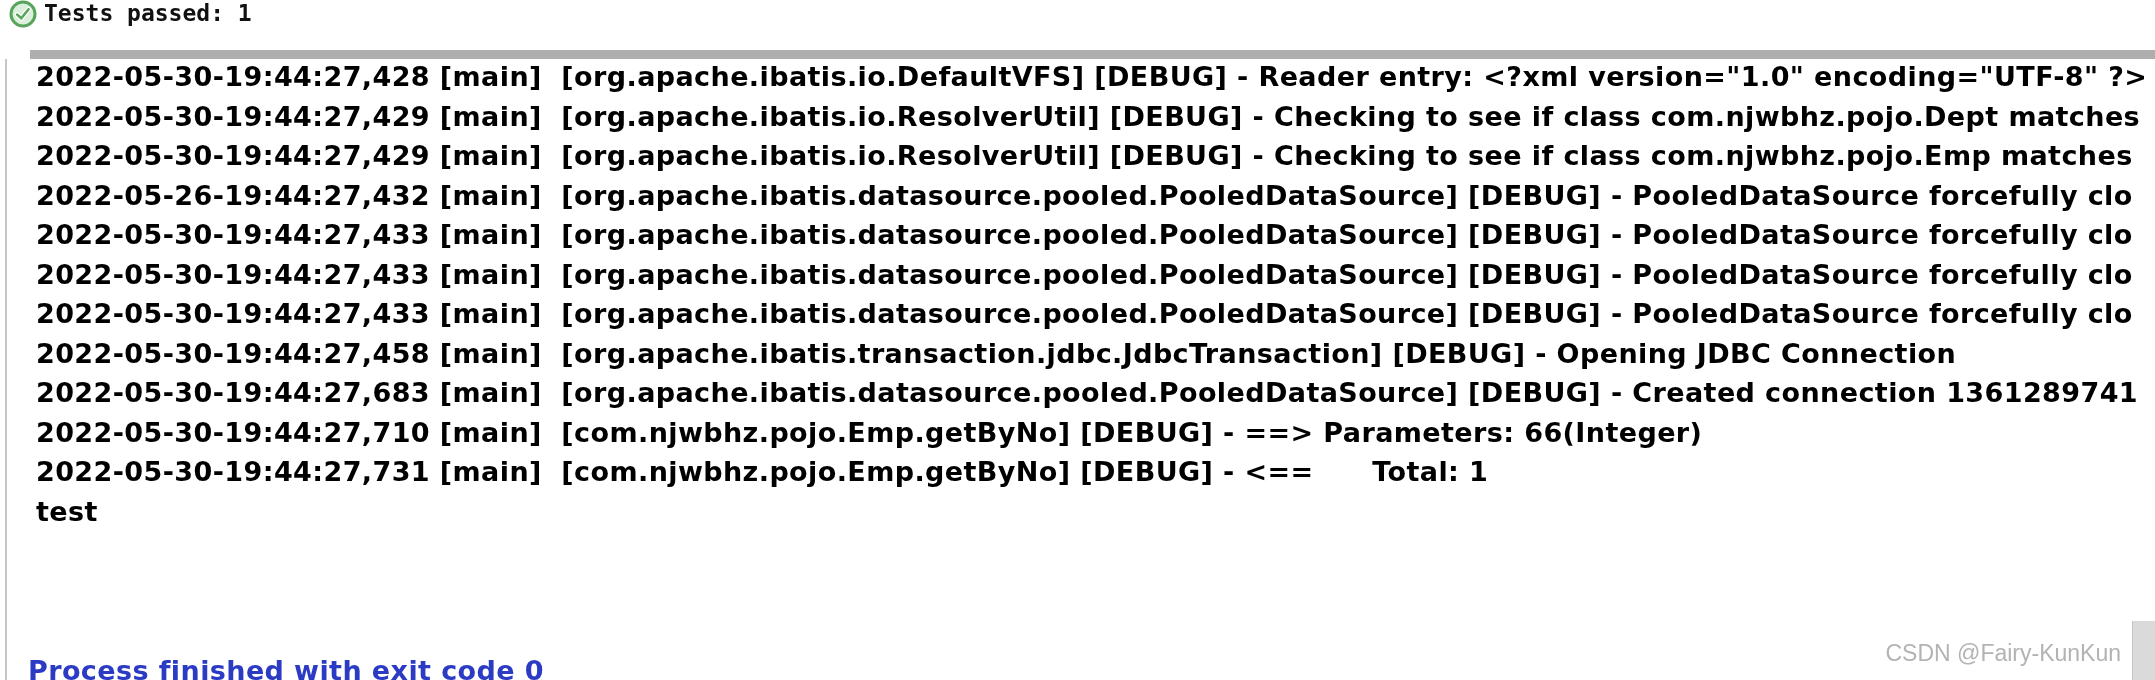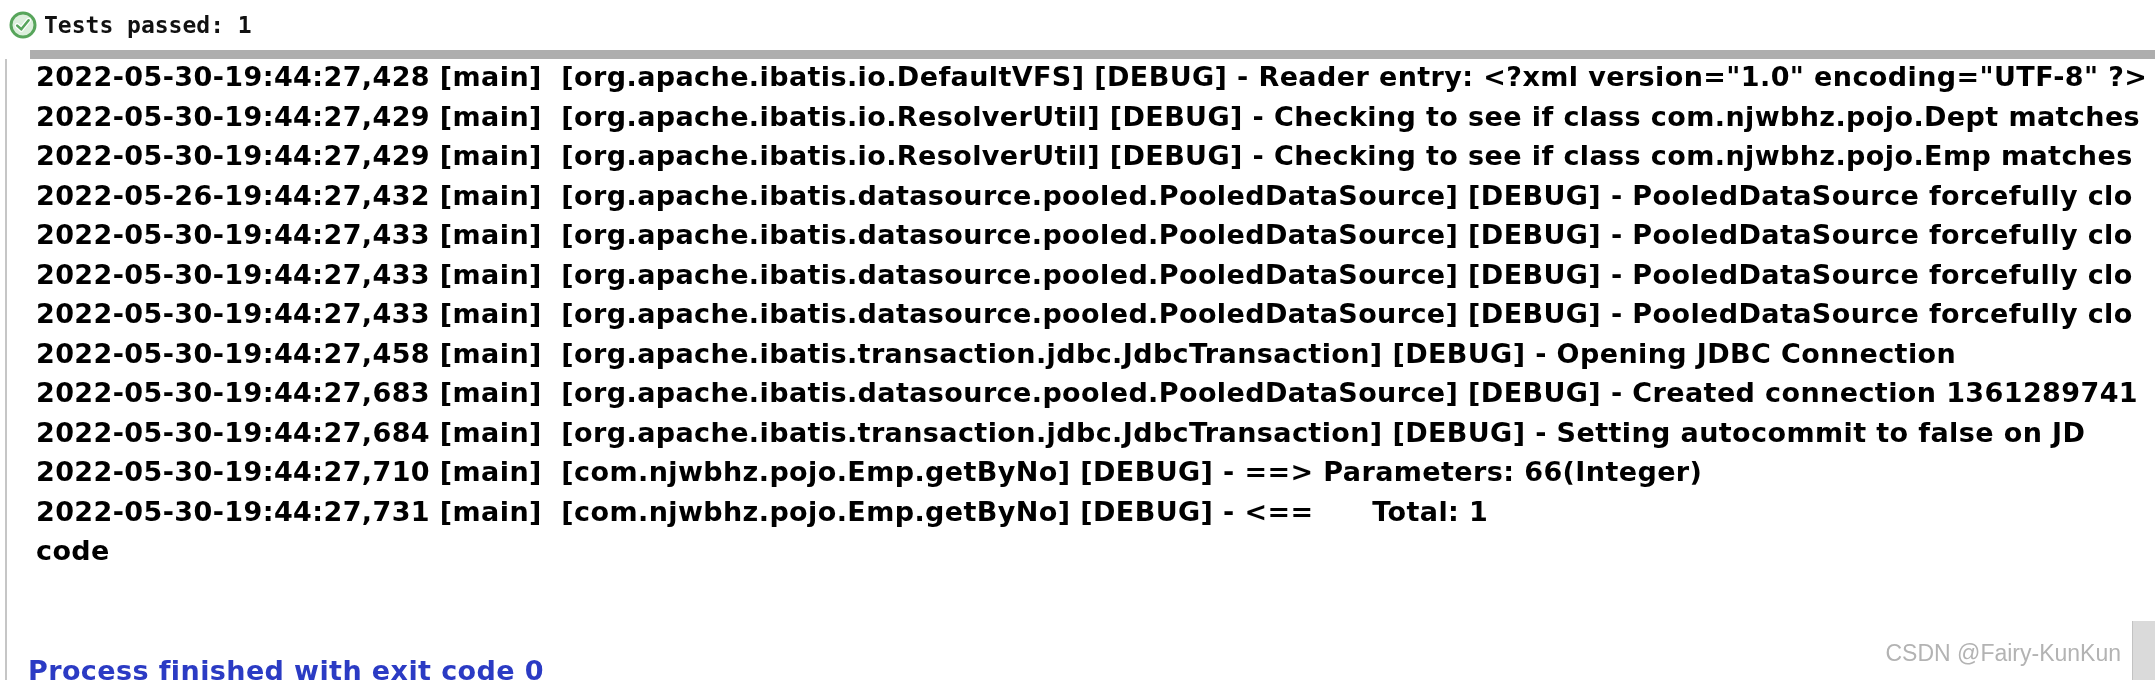--- a/index.html
+++ b/index.html
@@ -15,21 +15,20 @@
     font-family: "DejaVu Sans", sans-serif;
   }
 
   
   .status-bar {
     position: absolute;
     top: 0; left: 0; right: 0;
     height: 50px;
     background: #ffffff;
     display: flex;
-    align-items: center;
     font-family: "DejaVu Sans Mono", "Liberation Mono", monospace;
     font-size: 23px;
     white-space: pre;
   }
   .status-icon {
     margin-left: 9px;
     margin-right: 7px;
     width: 28px;
     height: 28px;
     display: inline-flex;
@@ -142,23 +141,22 @@
 <div class="console">
   <div class="log-line">2022-05-30-19:44:27,428 [main]  [org.apache.ibatis.io.DefaultVFS] [DEBUG] - Reader entry: &lt;?xml version="1.0" encoding="UTF-8" ?&gt;</div>
   <div class="log-line">2022-05-30-19:44:27,429 [main]  [org.apache.ibatis.io.ResolverUtil] [DEBUG] - Checking to see if class com.njwbhz.pojo.Dept matches</div>
   <div class="log-line">2022-05-30-19:44:27,429 [main]  [org.apache.ibatis.io.ResolverUtil] [DEBUG] - Checking to see if class com.njwbhz.pojo.Emp matches</div>
   <div class="log-line">2022-05-26-19:44:27,432 [main]  [org.apache.ibatis.datasource.pooled.PooledDataSource] [DEBUG] - PooledDataSource forcefully clo</div>
   <div class="log-line">2022-05-30-19:44:27,433 [main]  [org.apache.ibatis.datasource.pooled.PooledDataSource] [DEBUG] - PooledDataSource forcefully clo</div>
   <div class="log-line">2022-05-30-19:44:27,433 [main]  [org.apache.ibatis.datasource.pooled.PooledDataSource] [DEBUG] - PooledDataSource forcefully clo</div>
   <div class="log-line">2022-05-30-19:44:27,433 [main]  [org.apache.ibatis.datasource.pooled.PooledDataSource] [DEBUG] - PooledDataSource forcefully clo</div>
   <div class="log-line">2022-05-30-19:44:27,458 [main]  [org.apache.ibatis.transaction.jdbc.JdbcTransaction] [DEBUG] - Opening JDBC Connection</div>
   <div class="log-line">2022-05-30-19:44:27,683 [main]  [org.apache.ibatis.datasource.pooled.PooledDataSource] [DEBUG] - Created connection 1361289741</div>
-  <div class="log-line">2022-05-30-19:44:27,684 [main]  [org.apache.ibatis.transaction.jdbc.JdbcTransaction] [DEBUG] - Setting autocommit to false on JD</div>
   <div class="log-line">2022-05-30-19:44:27,710 [main]  [com.njwbhz.pojo.Emp.getByNo] [DEBUG] - ==&gt; Parameters: 66(Integer)</div>
   <div class="log-line">2022-05-30-19:44:27,731 [main]  [com.njwbhz.pojo.Emp.getByNo] [DEBUG] - &lt;==      Total: 1</div>
-  <div class="log-line">code</div>
+  <div class="log-line">test</div>
 </div>
 
 <div class="process-line">Process finished with exit code 0</div>
 
 <div class="watermark">CSDN @Fairy-KunKun</div>
 
 <div class="v-scroll-thumb"></div>
 
 </body></html>

